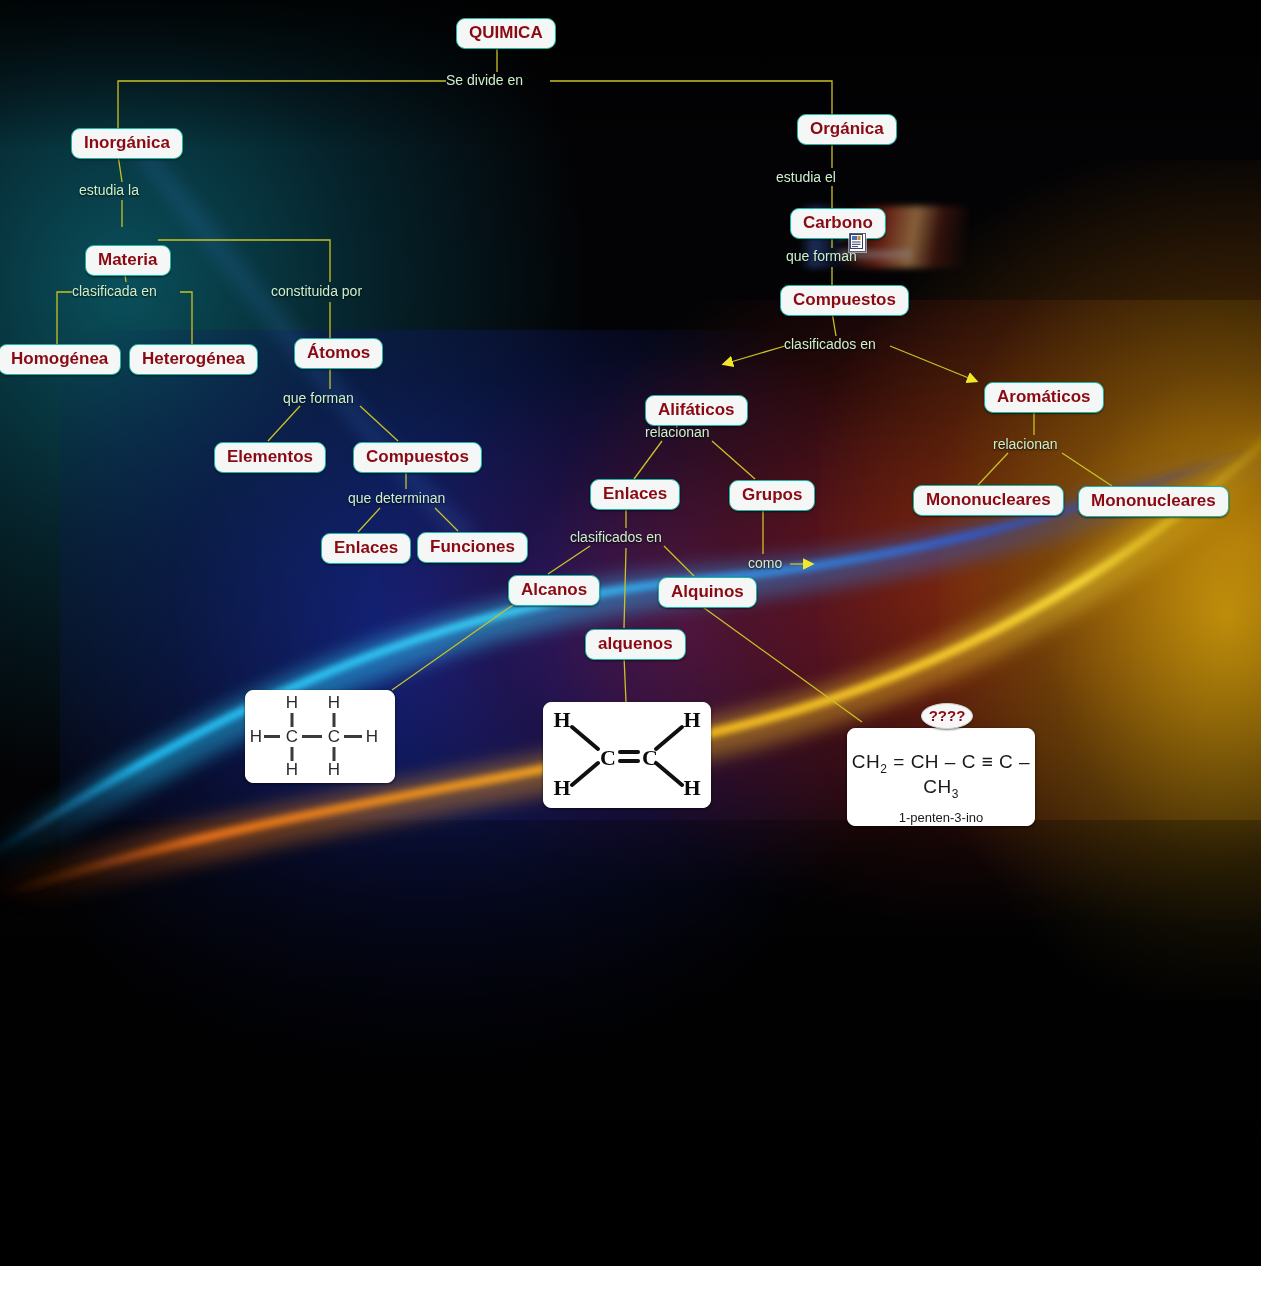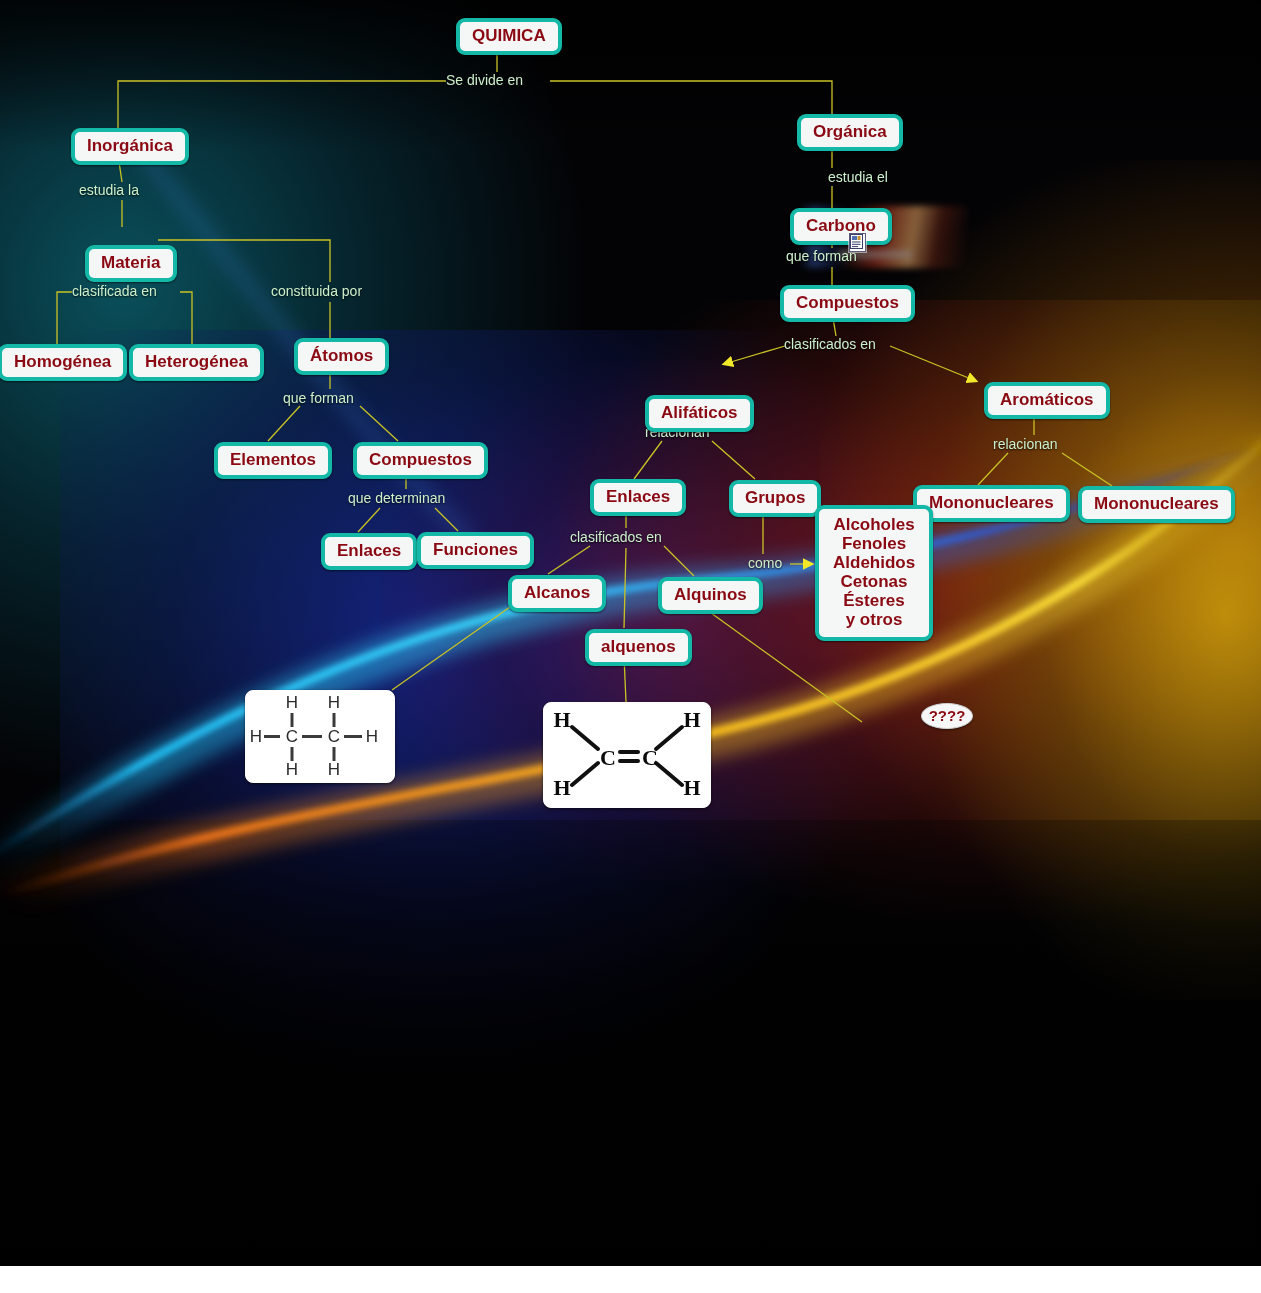--- a/index.html
+++ b/index.html
@@ -75,21 +75,21 @@
   }
   .watermark .wm-bar{
     position:absolute; left:38px; top:44px; width:74px; height:9px;
     background:rgba(160,150,150,.55);
   }
 
   
   .node{
     position:absolute;
     background:#f5f7f7;
-    border:4px solid #14b8a6;
+    border:1px solid #14b8a6;
     border-radius:9px;
     color:#8b0912;
     font-size:17px;
     font-weight:600;
     padding:4px 12px 6px 12px;
     white-space:nowrap;
     box-shadow:0 1px 2px rgba(0,0,0,.55);
     line-height:1.12;
     text-align:center;
   }
@@ -263,21 +263,21 @@
       </g>
     </svg>
 
     <div class="link-label" style="left:446px;top:72px;">Se divide en</div>
     <div class="link-label" style="left:79px;top:182px;">estudia la</div>
     <div class="link-label" style="left:72px;top:283px;">clasificada en</div>
     <div class="link-label" style="left:271px;top:283px;">constituida por</div>
     <div class="link-label" style="left:283px;top:390px;">que forman</div>
     <div class="link-label" style="left:348px;top:490px;">que determinan</div>
 
-    <div class="link-label" style="left:828px;top:169px;text-align:center;">estudia el</div>
+    <div class="link-label" style="left:776px;top:169px;text-align:center;">estudia el</div>
     <div class="link-label" style="left:786px;top:248px;">que forman</div>
     <div class="link-label" style="left:784px;top:336px;">clasificados en</div>
     <div class="link-label" style="left:645px;top:424px;">relacionan</div>
     <div class="link-label" style="left:993px;top:436px;">relacionan</div>
     <div class="link-label" style="left:570px;top:529px;">clasificados en</div>
     <div class="link-label" style="left:748px;top:555px;">como</div>
 
     <div class="node" style="left:456px;top:18px;">QUIMICA</div>
 
     <div class="node" style="left:71px;top:128px;">Inorgánica</div>
@@ -302,21 +302,20 @@
     <div class="node" style="left:590px;top:479px;">Enlaces</div>
     <div class="node" style="left:729px;top:480px;">Grupos</div>
 
     <div class="node" style="left:913px;top:485px;">Mononucleares</div>
     <div class="node" style="left:1078px;top:486px;">Mononucleares</div>
 
     <div class="node" style="left:508px;top:575px;">Alcanos</div>
     <div class="node" style="left:585px;top:629px;">alquenos</div>
     <div class="node" style="left:658px;top:577px;">Alquinos</div>
 
-    <div class="node multi" style="left:815px;top:505px;width:82px;">Alcoholes<br>Fenoles<br>Aldehidos<br>Cetonas<br>Ésteres<br>y otros</div>
 
     <div class="note-icon" style="left:849px;top:233px;">
       <svg width="13" height="15" viewBox="0 0 13 15" style="display:block">
         <rect x="0.5" y="0.5" width="12" height="14" fill="#ffffff" stroke="#39406b"></rect>
         <rect x="2" y="2" width="5" height="4" fill="#4c6fb0"></rect>
         <rect x="7.5" y="2" width="3" height="4" fill="#c8902c"></rect>
         <rect x="2" y="7.5" width="8.5" height="1" fill="#39406b"></rect>
         <rect x="2" y="9.8" width="8.5" height="1" fill="#39406b"></rect>
         <rect x="2" y="12.1" width="6" height="1" fill="#39406b"></rect>
       </svg>
@@ -360,16 +359,22 @@
           <text x="18" y="24">H</text>
           <text x="18" y="92">H</text>
           <text x="148" y="24">H</text>
           <text x="148" y="92">H</text>
           <text x="64" y="62">C</text>
           <text x="106" y="62">C</text>
         </g>
       </svg>
     </div>
 
+    <div class="pic" style="left:847px;top:728px;width:186px;height:96px;padding:0;">
+      <div class="alkyne-formula" style="margin-top:22px;">
+        <span>CH<sub>2</sub> = CH – C ≡ C – CH<sub>3</sub></span>
+      </div>
+      <div class="alkyne-name">1-penten-3-ino</div>
+    </div>
     <div class="bubble" style="left:921px;top:703px;width:50px;height:24px;line-height:24px;">????</div>
 
   </div>
 </div>
 
 </body></html>

